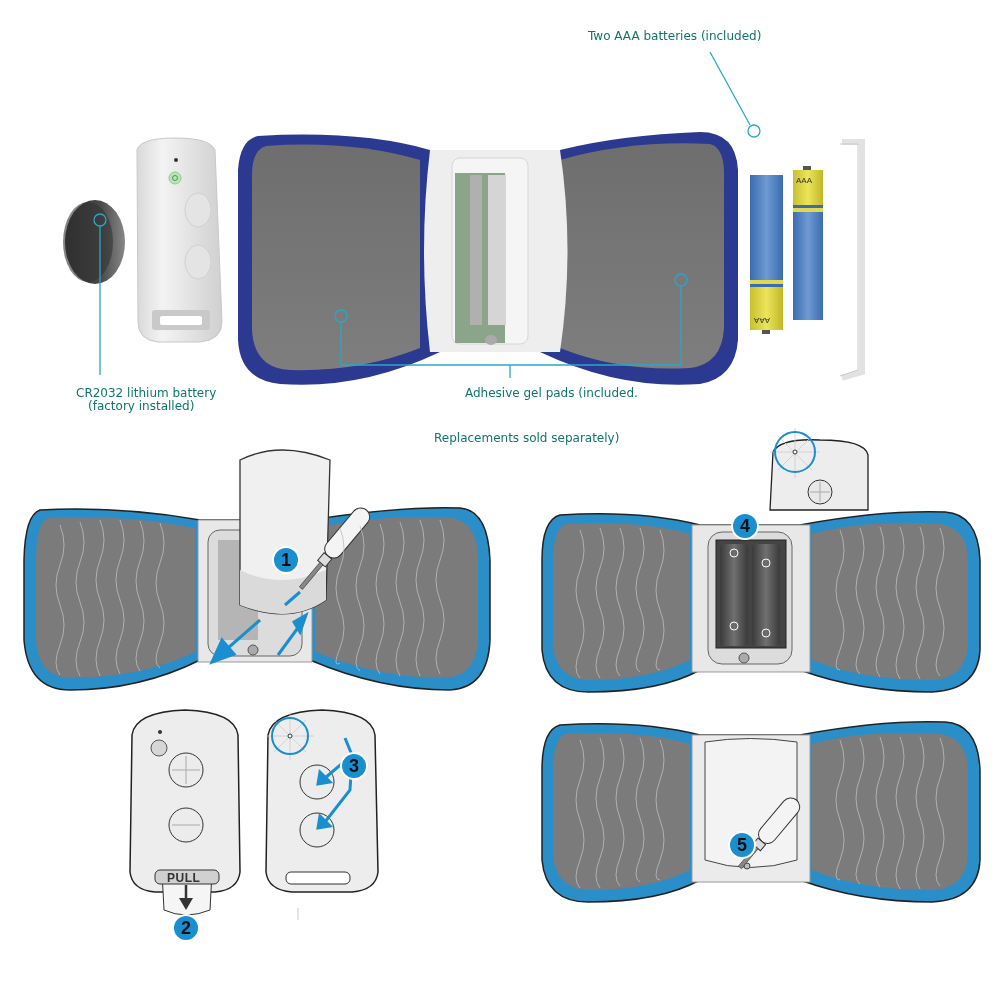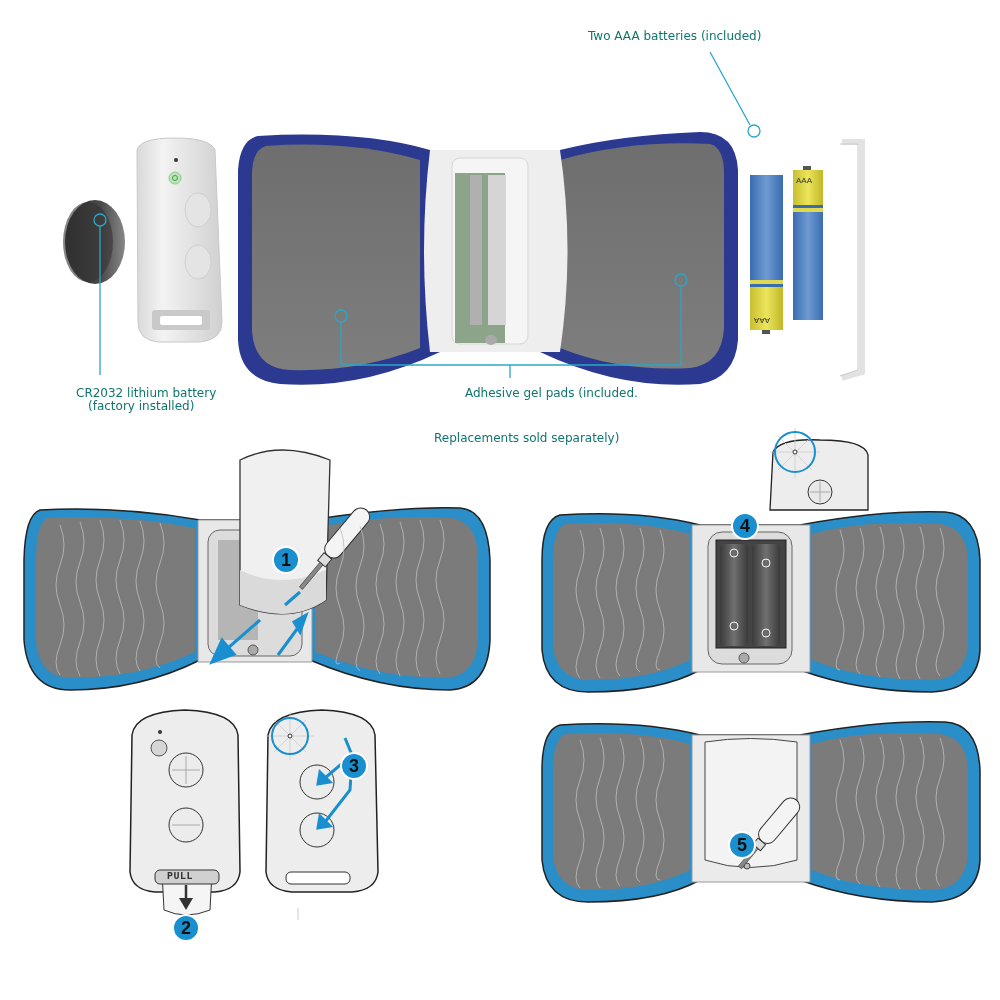--- a/index.html
+++ b/index.html
@@ -1,20 +1,20 @@
 <!DOCTYPE html>
 <html><head>
 <meta charset="utf-8">
 <style>
   html,body{margin:0;padding:0;background:#fff;}
   body{width:1000px;height:1000px;position:relative;overflow:hidden;font-family:"DejaVu Sans","Liberation Sans",sans-serif;}
   .label{position:absolute;font-size:12px;line-height:14px;color:#0f766e;white-space:pre;font-family:"DejaVu Sans",sans-serif;}
   svg{position:absolute;left:0;top:0;}
   .step{position:absolute;width:28px;height:28px;border-radius:50%;background:#1a8fd0;border:2px solid #fff;box-sizing:border-box;color:#111;font-weight:bold;font-size:18px;line-height:24px;text-align:center;font-family:"Liberation Sans",sans-serif;}
-  .pull{position:absolute;font-size:10px;font-weight:bold;color:#333;font-family:Liberation Mono, monospace;letter-spacing:0.5px;}
+  .pull{position:absolute;font-size:12px;font-weight:bold;color:#333;font-family:Liberation Sans, sans-serif;letter-spacing:0.5px;}
   .aaa{position:absolute;font-size:8px;color:#333;font-family:Liberation Sans, sans-serif;}
 </style>
 </head>
 <body>
 
 <svg width="1000" height="1000" viewBox="0 0 1000 1000">
   <defs>
     <linearGradient id="remoteGrad" x1="0" x2="1">
       <stop offset="0" stop-color="#d9d9d9"></stop>
       <stop offset="0.3" stop-color="#f3f3f3"></stop>

